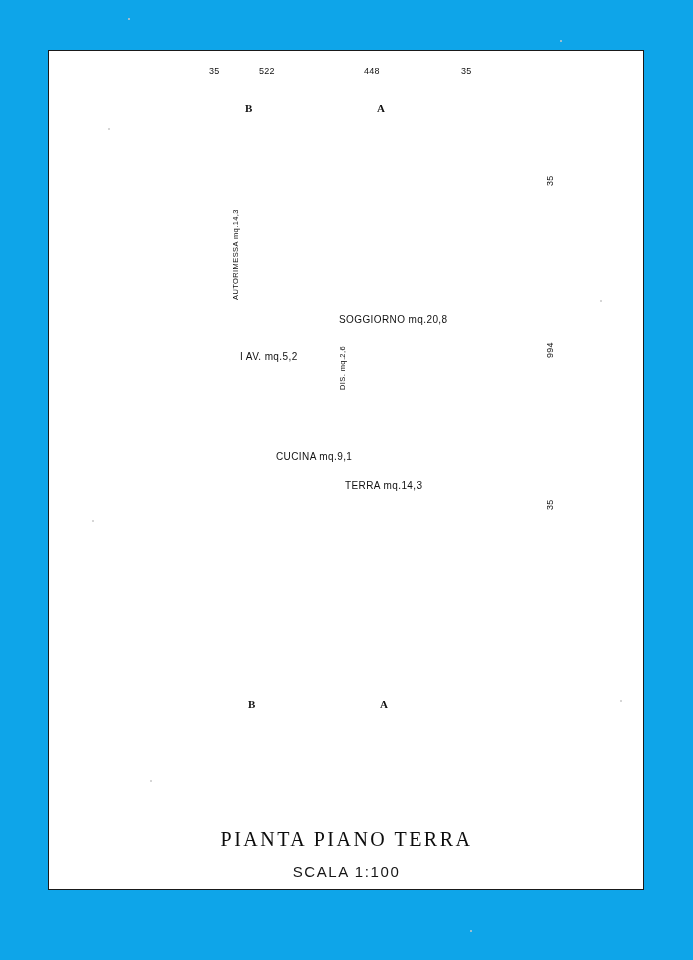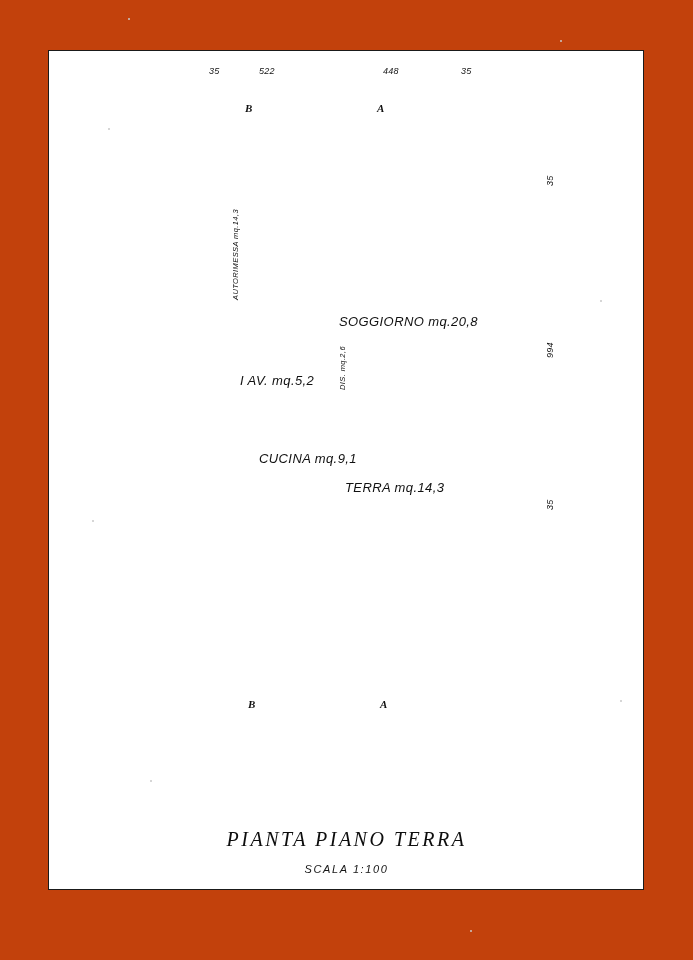--- a/index.html
+++ b/index.html
@@ -1,39 +1,39 @@
 <!DOCTYPE html>
 <html><head>
 <meta charset="utf-8">
 <style>
   html,body{margin:0;padding:0;background:#ffffff;}
   body{
     width:693px;height:960px;position:relative;overflow:hidden;
     font-family:"Liberation Sans", sans-serif;
     color:#111;
   }
-  .sheet{position:absolute;inset:0;background:#c2410c;font-style:italic;}
+  .sheet{position:absolute;inset:0;background:#0ea5e9;}
 
   
   .frame{
     position:absolute;left:48px;top:50px;width:596px;height:840px;
     border:1.4px solid #1a1a1a;background:#fff;box-sizing:border-box;
   }
 
   
   .speck{position:absolute;background:#c9c9c9;border-radius:50%;}
 
   
   .plan{position:absolute;left:0;top:0;width:693px;height:960px;pointer-events:none;}
 
   
   .lbl{
     position:absolute;
     font-family:"Liberation Sans", sans-serif;
-    font-size:13px;letter-spacing:.4px;color:#111;white-space:nowrap;
+    font-size:10px;letter-spacing:.4px;color:#111;white-space:nowrap;
     line-height:1;
   }
   .lbl.small{font-size:7.5px;}
   .dim{
     position:absolute;font-family:"Liberation Sans", sans-serif;
     font-size:9px;color:#111;white-space:nowrap;letter-spacing:.3px;
   }
   .vert{transform-origin:0 0;}
   .mark{
     position:absolute;font-family:"Liberation Serif", serif;
@@ -42,21 +42,21 @@
 
   
   .title{
     position:absolute;left:0;right:0;top:828px;text-align:center;
     font-family:"Liberation Serif", serif;
     font-size:20px;letter-spacing:2.5px;color:#0d0d0d;
   }
   .subtitle{
     position:absolute;left:0;right:0;top:863px;text-align:center;
     font-family:"Liberation Sans", sans-serif;
-    font-size:11px;letter-spacing:1.6px;color:#161616;
+    font-size:15px;letter-spacing:1.6px;color:#161616;
   }
 </style>
 </head>
 <body>
 
 <div class="sheet">
 
   <svg class="plan" viewBox="0 0 693 960">
     <defs>
 
@@ -314,37 +314,37 @@
       <line x1="398" y1="692" x2="398" y2="708"></line>
       <line x1="398" y1="706" x2="407" y2="706"></line>
       <path d="M407,706 l-4,-2.5 v5 Z" fill="#111" stroke="none"></path>
     </g>
   </svg>
 
   <div class="frame"></div>
 
   <div class="dim" style="left:209px;top:66px;">35</div>
   <div class="dim" style="left:259px;top:66px;">522</div>
-  <div class="dim" style="left:383px;top:66px;">448</div>
+  <div class="dim" style="left:364px;top:66px;">448</div>
   <div class="dim" style="left:461px;top:66px;">35</div>
 
   <div class="dim vert" style="left:545px;top:186px;transform:rotate(-90deg);">35</div>
   <div class="dim vert" style="left:545px;top:358px;transform:rotate(-90deg);">994</div>
   <div class="dim vert" style="left:545px;top:510px;transform:rotate(-90deg);">35</div>
 
   <div class="mark" style="left:245px;top:102px;">B</div>
   <div class="mark" style="left:377px;top:102px;">A</div>
   <div class="mark" style="left:248px;top:698px;">B</div>
   <div class="mark" style="left:380px;top:698px;">A</div>
 
   <div class="lbl small" style="left:232px;top:300px;transform:rotate(-90deg);transform-origin:0 0;">AUTORIMESSA  mq.14,3</div>
 
-  <div class="lbl" style="left:240px;top:374px;">I AV.  mq.5,2</div>
-
-  <div class="lbl" style="left:247px;top:452px;padding-left:12px;">CUCINA  mq.9,1</div>
+  <div class="lbl" style="left:240px;top:352px;">I AV.  mq.5,2</div>
+
+  <div class="lbl" style="left:264px;top:452px;padding-left:12px;">CUCINA  mq.9,1</div>
 
   <div class="lbl small" style="left:339px;top:390px;transform:rotate(-90deg);transform-origin:0 0;">DIS.  mq.2,6</div>
 
   <div class="lbl" style="left:339px;top:315px;">SOGGIORNO  mq.20,8</div>
 
   <div class="lbl" style="left:345px;top:481px;">TERRA  mq.14,3</div>
 
   <div class="title">PIANTA PIANO TERRA</div>
   <div class="subtitle">SCALA 1:100</div>
 

